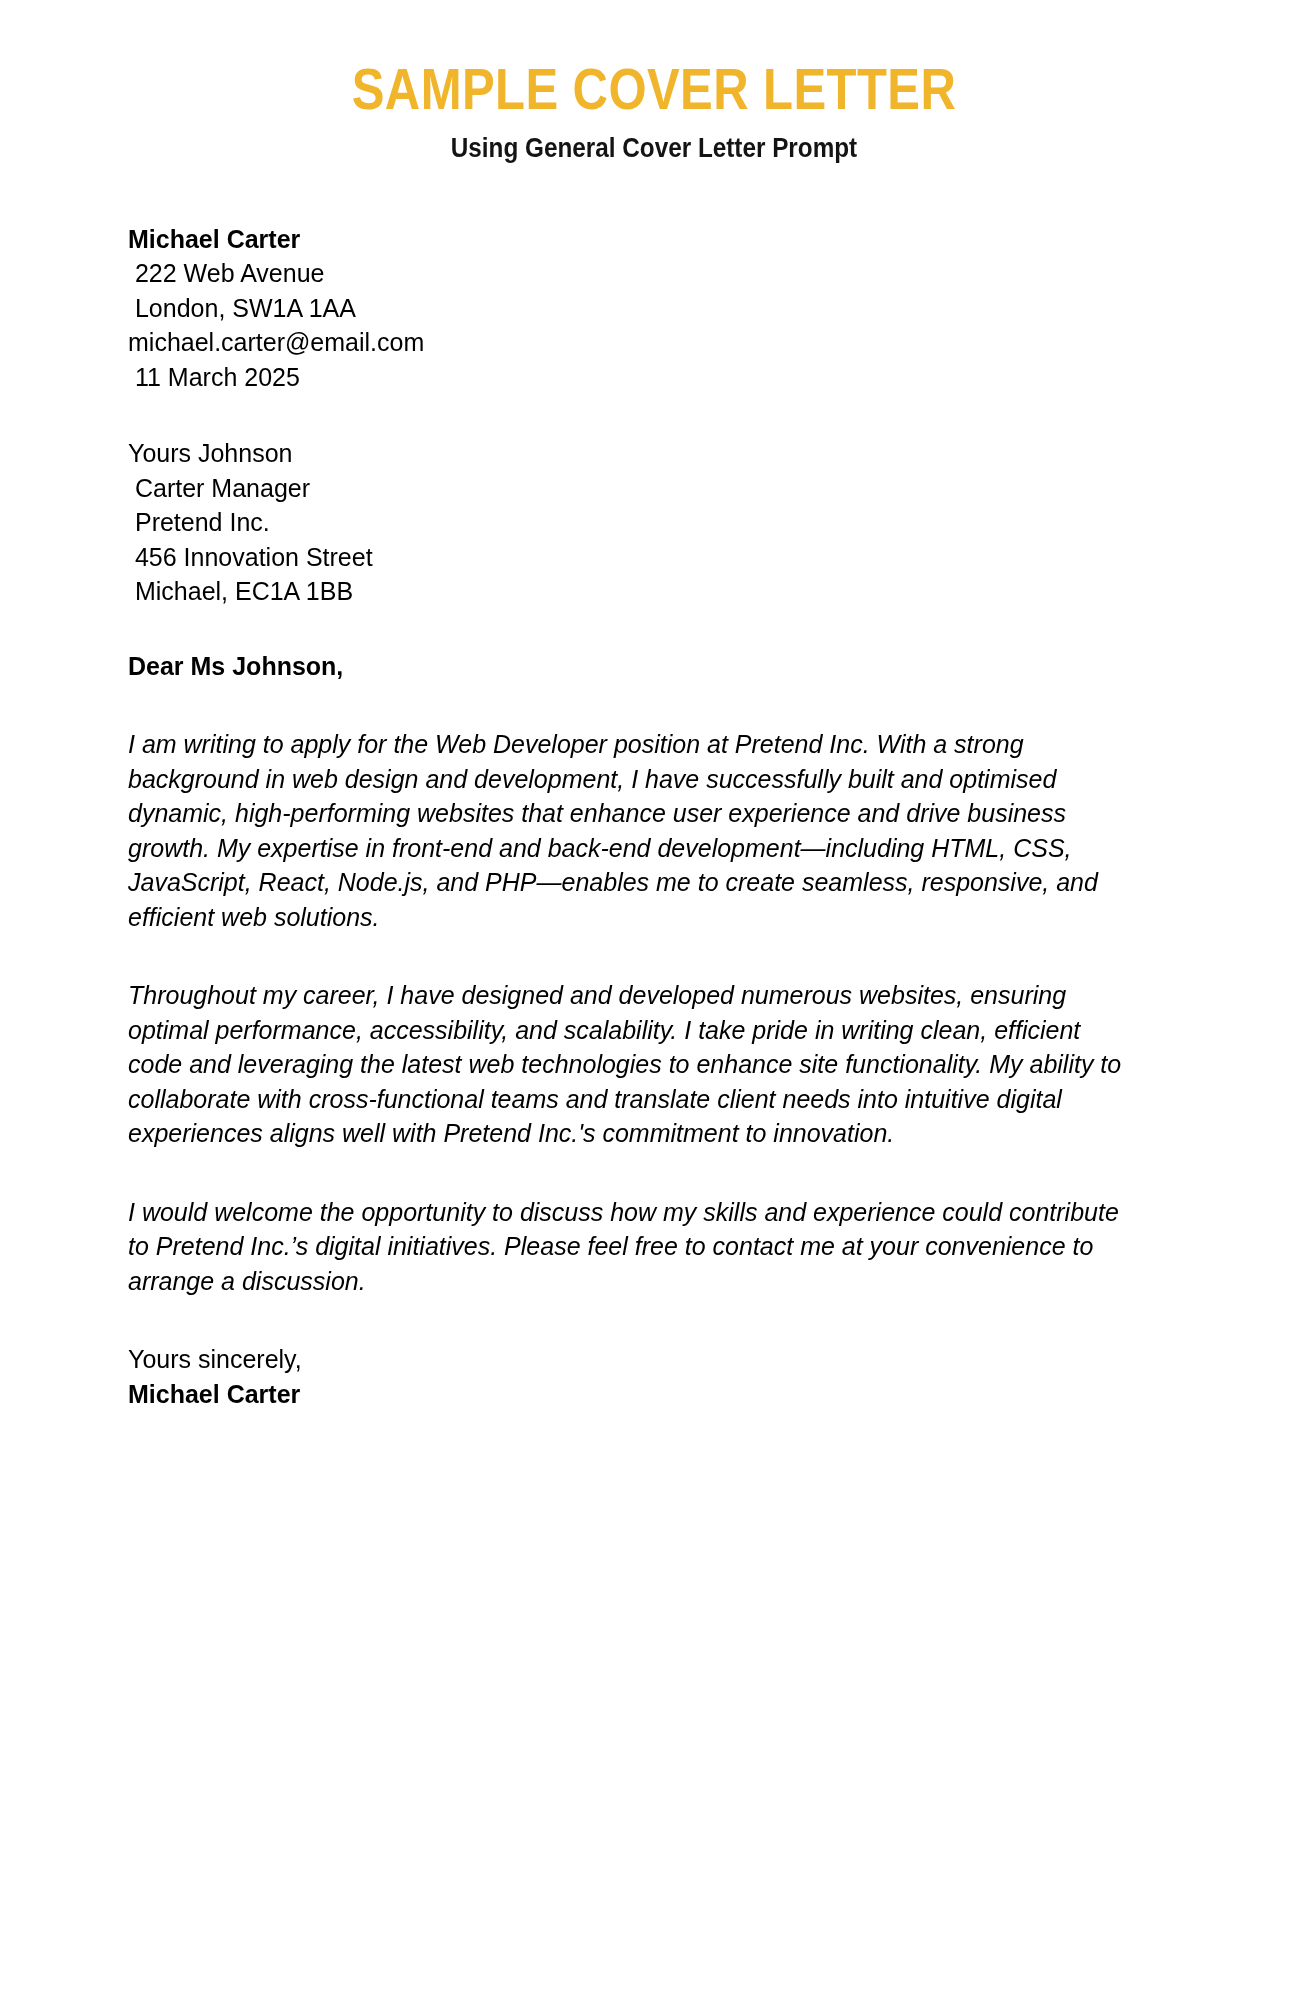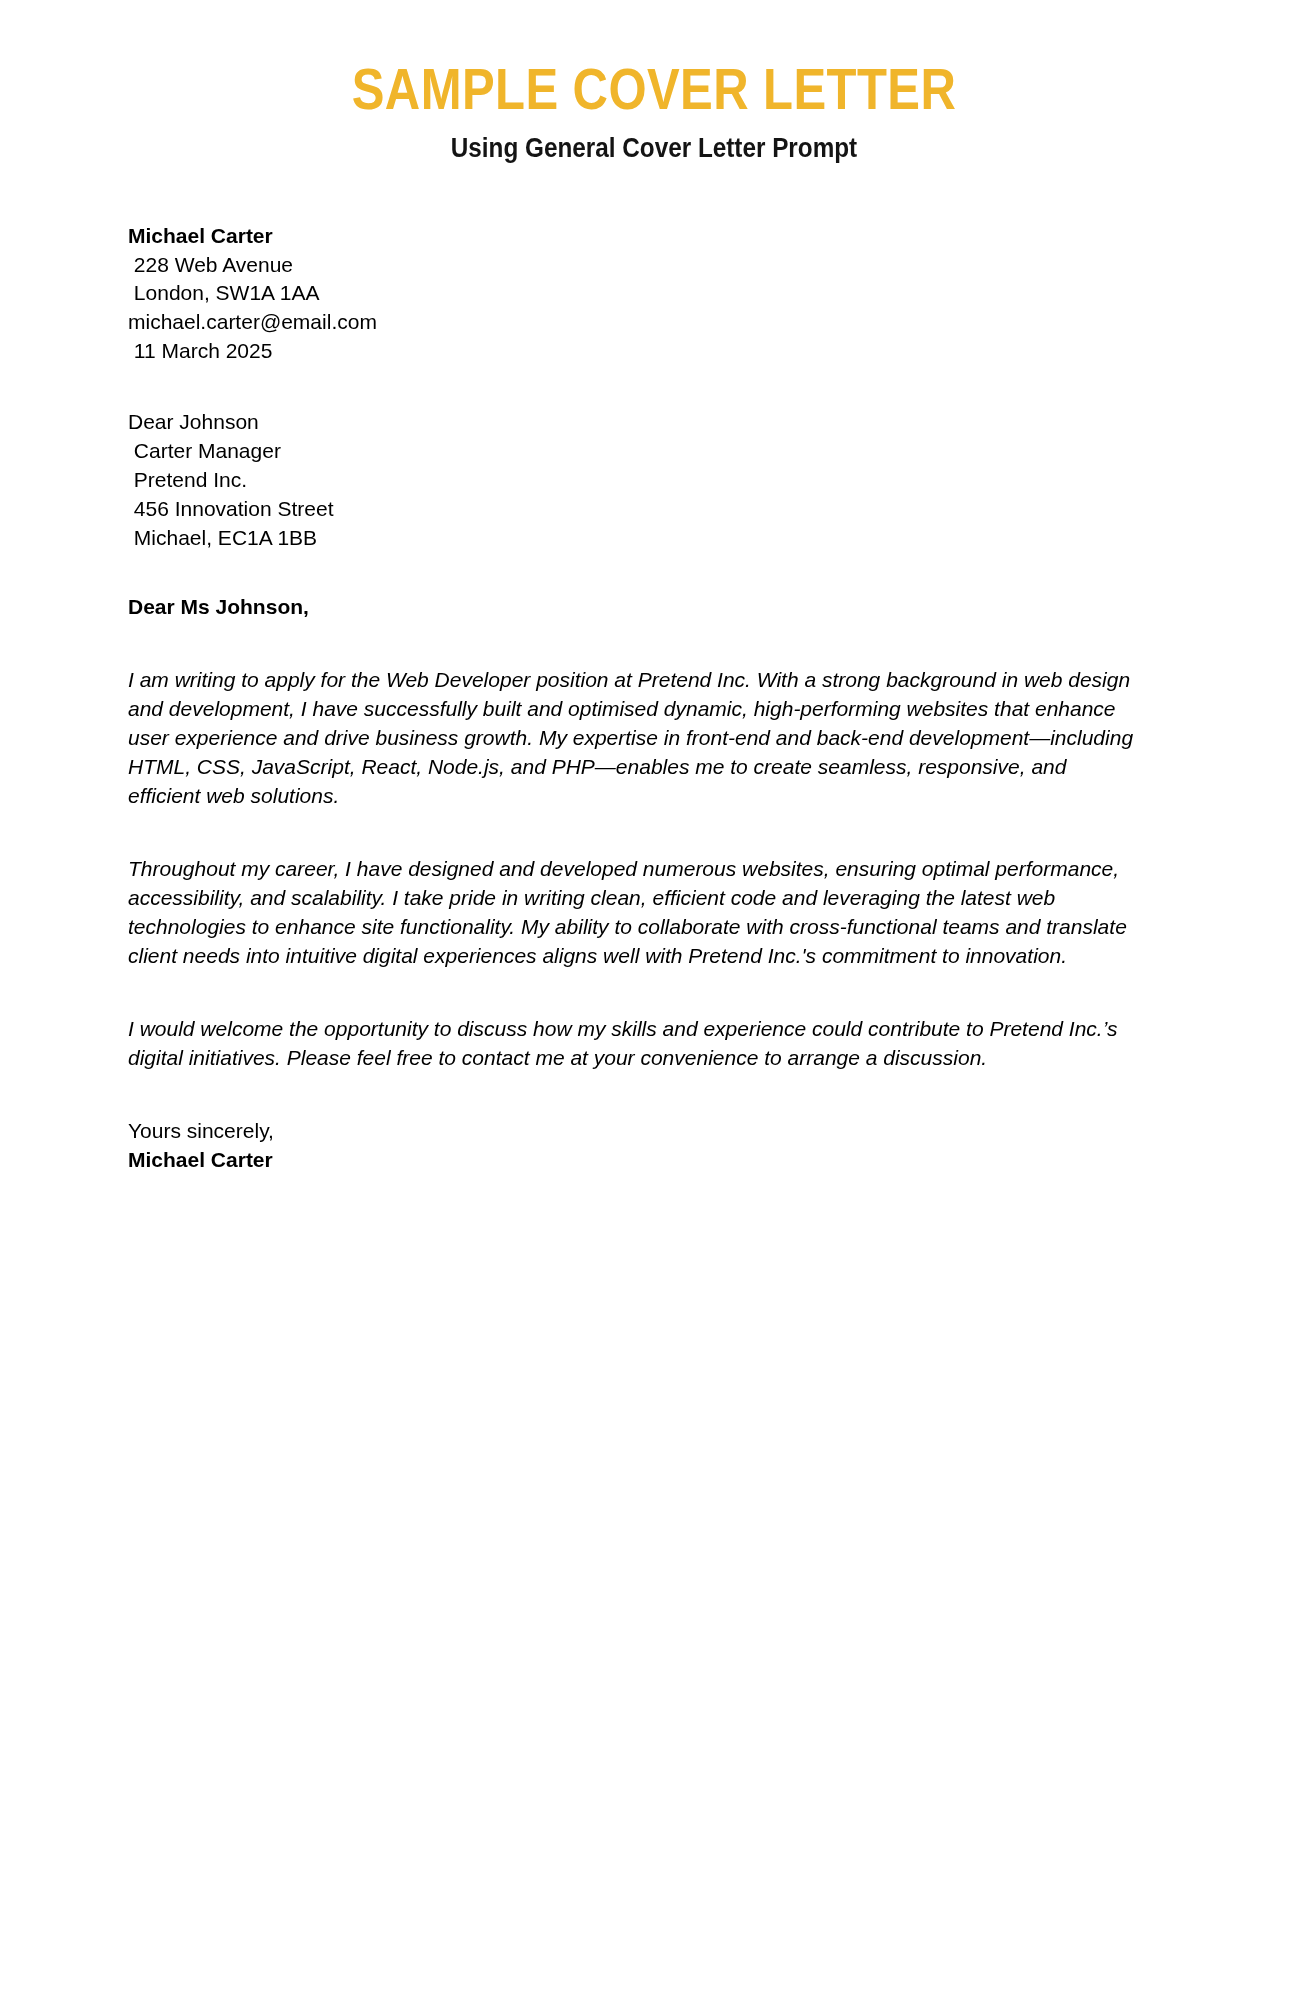--- a/index.html
+++ b/index.html
@@ -51,21 +51,21 @@
     line-height: 1.1;
     transform: scaleX(0.90);
     transform-origin: center center;
     white-space: nowrap;
   }
 
   
   .letter {
     margin: 0;
     padding: 58px 120px 0 128px;
-    font-size: 21px;
+    font-size: 25px;
     line-height: 1.38;
   }
 
   .block {
     margin: 0 0 34px 0;
   }
 
   .line {
     white-space: pre-wrap;
     margin: 0;
@@ -108,28 +108,28 @@
 
   <div class="header">
     <div class="doc-title">SAMPLE COVER LETTER</div>
     <div class="doc-subtitle">Using General Cover Letter Prompt</div>
   </div>
 
   <div class="letter">
 
     <div class="block sender">
       <div class="line sender-name">Michael Carter</div>
-      <div class="line"> 228 Web Avenue</div>
+      <div class="line"> 222 Web Avenue</div>
       <div class="line"> London, SW1A 1AA</div>
       <div class="line">michael.carter@email.com</div>
       <div class="line"> 11 March 2025</div>
     </div>
 
     <div class="block recipient">
-      <div class="line">Dear Johnson</div>
+      <div class="line">Yours Johnson</div>
       <div class="line"> Carter Manager</div>
       <div class="line"> Pretend Inc.</div>
       <div class="line"> 456 Innovation Street</div>
       <div class="line"> Michael, EC1A 1BB</div>
     </div>
 
     <div class="salutation">Dear Ms Johnson,</div>
 
     <p class="para">I am writing to apply for the Web Developer position at Pretend Inc. With a strong background in web design and development, I have successfully built and optimised dynamic, high-performing websites that enhance user experience and drive business growth. My expertise in front-end and back-end development—including HTML, CSS, JavaScript, React, Node.js, and PHP—enables me to create seamless, responsive, and efficient web solutions.</p>
 

